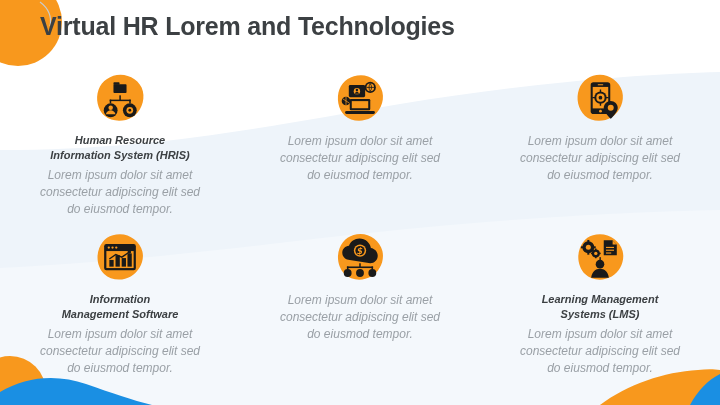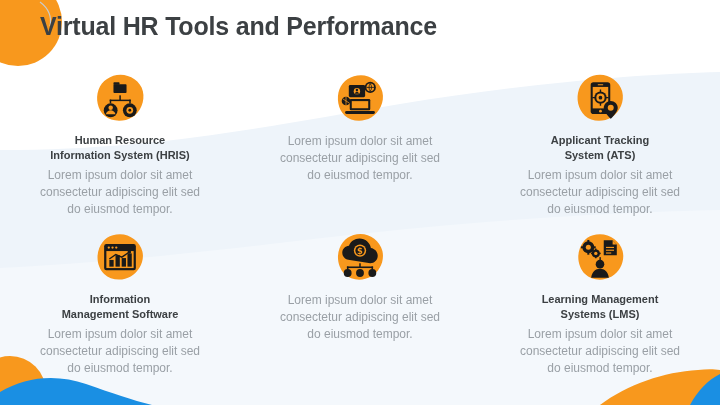--- a/index.html
+++ b/index.html
@@ -55,20 +55,21 @@
     width: 720px;
   }
   .row.row-2 {
     margin-top: 13px;
   }
   .cell {
     width: 240px;
     display: flex;
     flex-direction: column;
     align-items: center;
+    font-style: italic;
   }
   .icon-badge {
     width: 56px;
     height: 56px;
     display: flex;
     align-items: center;
     justify-content: center;
     position: relative;
   }
   .icon-badge svg {
@@ -106,21 +107,21 @@
     <circle cx="18" cy="22" r="44" fill="#f8981d"></circle>
     <path d="M40,2 C48,8 52,16 50,26" stroke="#c8ccd0" stroke-width="1.1" fill="none"></path>
     <circle cx="10" cy="392" r="36" fill="#f8981d"></circle>
     <path d="M0,405 L0,392 C26,376 58,374 86,384 C112,393 132,400 152,405 Z" fill="#1a8fe3"></path>
     <path d="M720,405 L600,405 C628,384 664,372 698,370 C706,369 714,369 720,370 Z" fill="#f8981d"></path>
     <path d="M720,405 L690,405 C698,390 708,380 720,374 Z" fill="#1a8fe3"></path>
   </svg>
 
   <div class="content">
 
-    <div class="page-title">Virtual HR Tools and Performance</div>
+    <div class="page-title">Virtual HR Lorem and Technologies</div>
 
     <div class="grid">
 
       <div class="row row-1">
 
         <div class="cell">
           <div class="icon-badge">
             <svg viewBox="0 0 60 60" width="56" height="56">
               <path d="M30.5,3 C41,3 52,10 54.5,20.5 C57,31 52,43 43,48.5 C34,54 21,53.5 13.5,47 C6,40.5 3.5,28.5 7,19 C10.5,9.5 20,3 30.5,3 Z" fill="#f8981d"></path>
               <rect x="23" y="13" width="14" height="9.5" rx="1" fill="#1a1a1a"></rect>
@@ -176,22 +177,20 @@
               <rect x="27.5" y="13" width="6" height="1.3" rx="0.6" fill="#f8981d"></rect>
               <circle cx="30.5" cy="42" r="1.5" fill="#f8981d"></circle>
               <circle cx="30.5" cy="27.5" r="6.6" fill="#1a1a1a"></circle>
               <circle cx="30.5" cy="27.5" r="4.4" fill="#f8981d"></circle>
               <circle cx="30.5" cy="27.5" r="2" fill="#1a1a1a"></circle>
               <path d="M30.5,18.8 L30.5,22 M30.5,33 L30.5,36.2 M21.8,27.5 L25,27.5 M36,27.5 L39.2,27.5" stroke="#1a1a1a" stroke-width="1.5"></path>
               <path d="M41.5,31 C45.6,31 49,34.4 49,38.5 C49,43.2 41.5,50 41.5,50 C41.5,50 34,43.2 34,38.5 C34,34.4 37.4,31 41.5,31 Z" fill="#1a1a1a"></path>
               <circle cx="41.5" cy="38.3" r="3.2" fill="#f8981d"></circle>
             </svg>
           </div>
-          <div class="card-title">Applicant Tracking
-System (ATS)</div>
           <div class="card-desc">Lorem ipsum dolor sit amet
 consectetur adipiscing elit sed
 do eiusmod tempor.</div>
         </div>
 
       </div>
 
       <div class="row row-2">
 
         <div class="cell">

